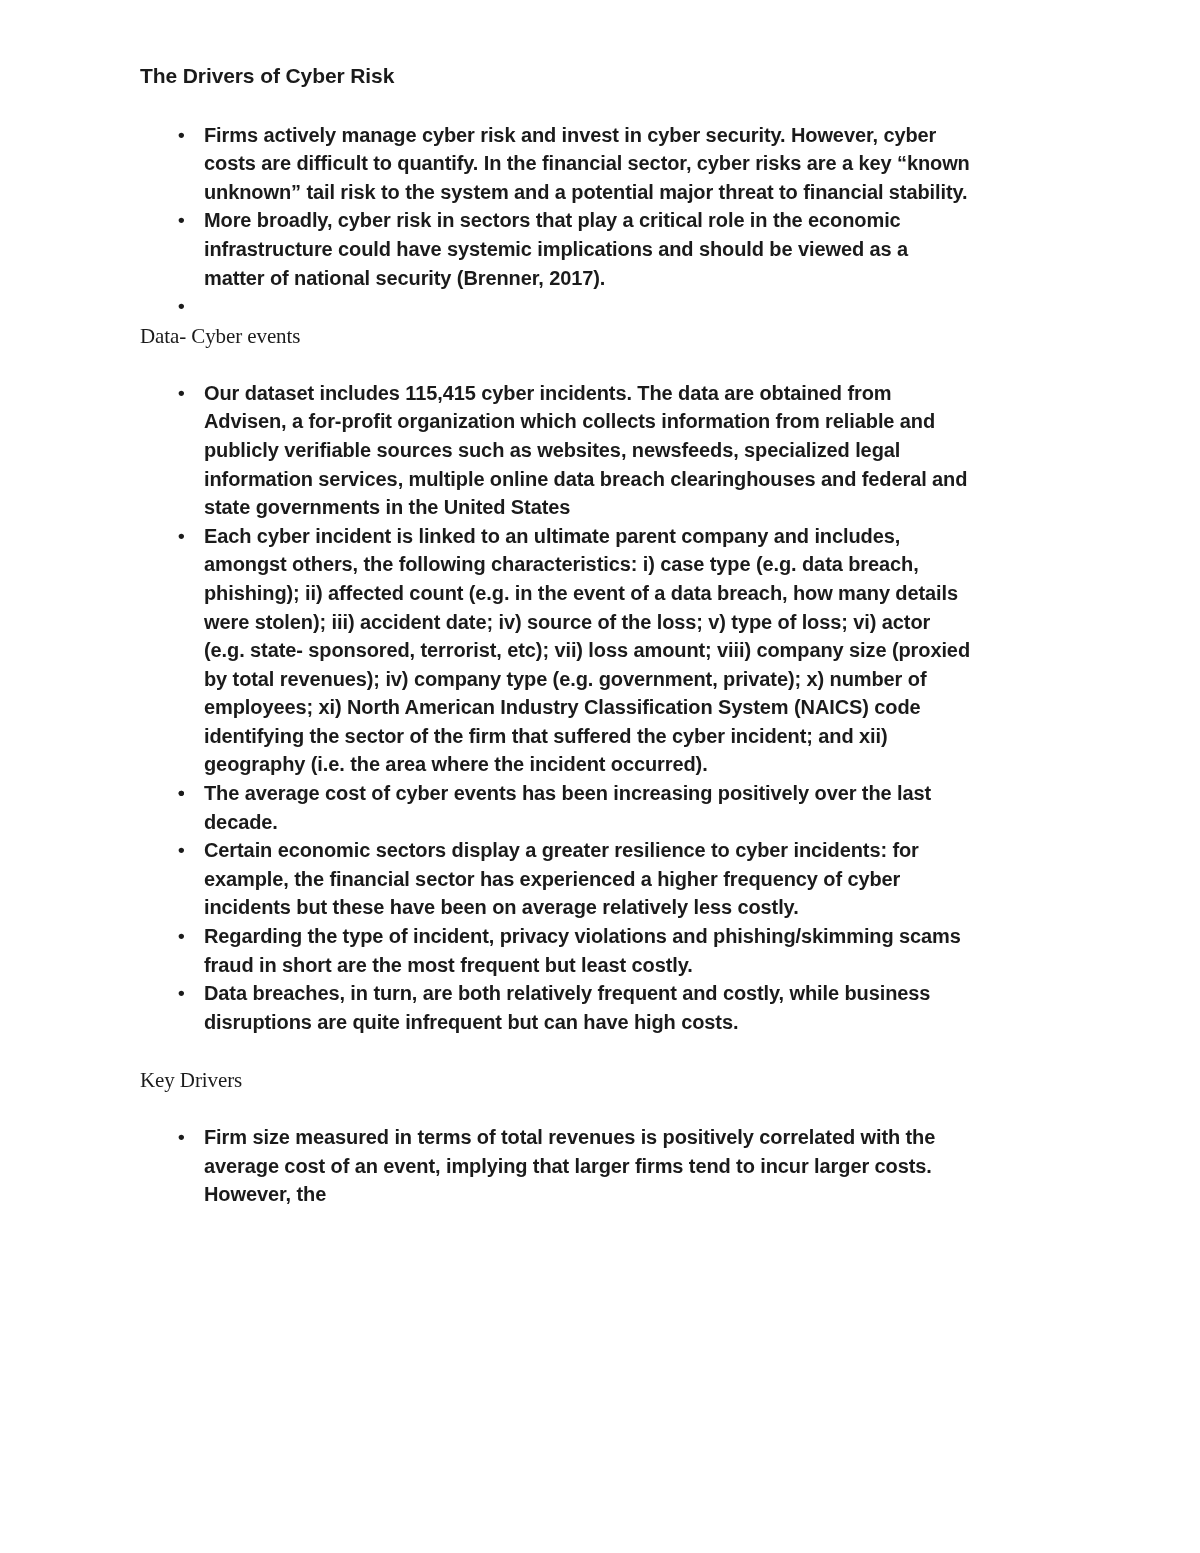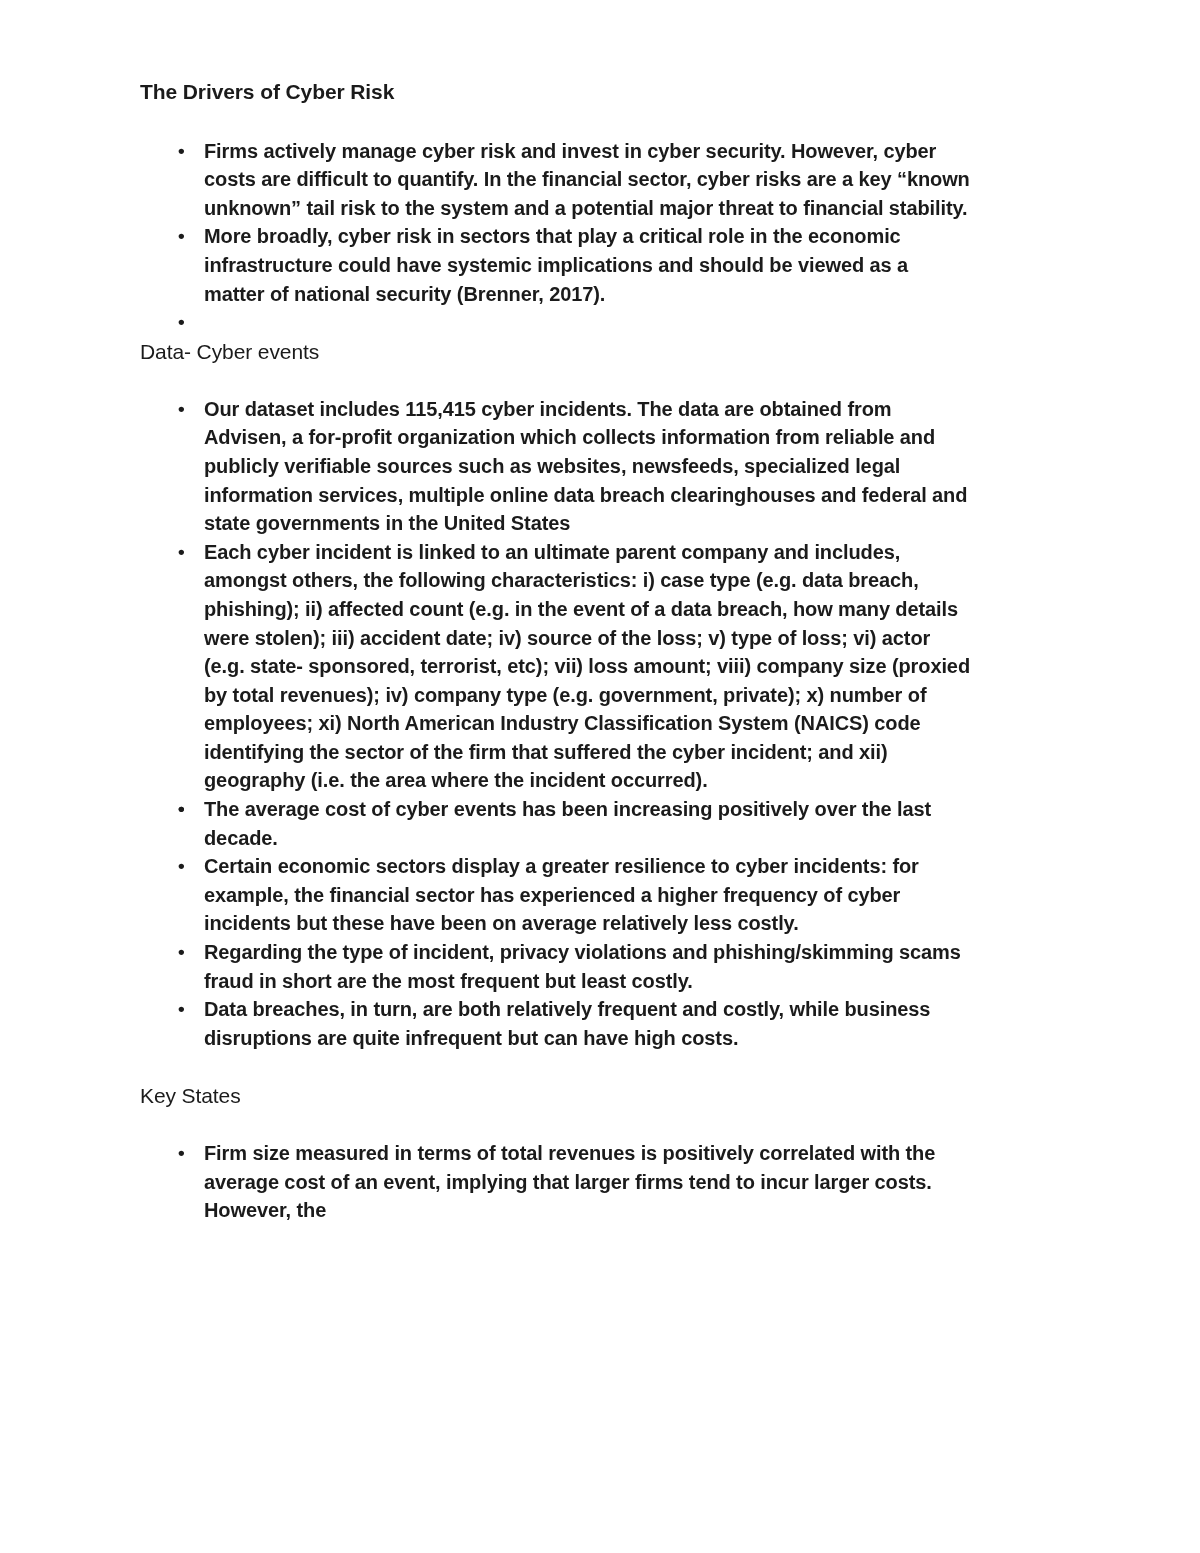--- a/index.html
+++ b/index.html
@@ -11,36 +11,37 @@
     width: 1200px;
     height: 1553px;
     font-family: "Liberation Sans", "DejaVu Sans", sans-serif;
     color: #1b1b1b;
     overflow: hidden;
   }
   .page {
     box-sizing: border-box;
     width: 1104px;
     height: 1553px;
-    padding: 78px 130px 40px 140px;
+    padding: 62px 130px 40px 140px;
     background: #ffffff;
   }
   .doc-title {
     font-size: 21px;
     font-weight: 700;
     line-height: 28.6px;
     margin: 0 0 30px 0;
     letter-spacing: -0.1px;
   }
   .section-heading {
     font-size: 21px;
     font-weight: 400;
     line-height: 28.6px;
     margin: 30px 0 28px 0;
     letter-spacing: -0.1px;
+    font-family: Liberation Serif, serif;
   }
   ul.bullet-list {
     list-style: none;
     margin: 0;
     padding: 0;
   }
   li.bullet-item {
     position: relative;
     padding-left: 64px;
     font-size: 20px;
@@ -119,21 +120,21 @@
   </li>
 
   <li class="bullet-item">
     <span class="bullet-glyph">•</span>
     <span class="bullet-text">Data breaches, in turn, are both relatively frequent and costly, while business disruptions are quite infrequent but can have high costs.</span>
   </li>
 </ul>
   </section>
 
   <section class="doc-section">
-    <h2 class="section-heading">Key States</h2>
+    <h2 class="section-heading">Key Drivers</h2>
     <ul class="bullet-list">
   <li class="bullet-item">
     <span class="bullet-glyph">•</span>
     <span class="bullet-text">Firm size measured in terms of total revenues is positively correlated with the average cost of an event, implying that larger firms tend to incur larger costs. However, the</span>
   </li>
 </ul>
   </section>
 </div>
 </div>
 

